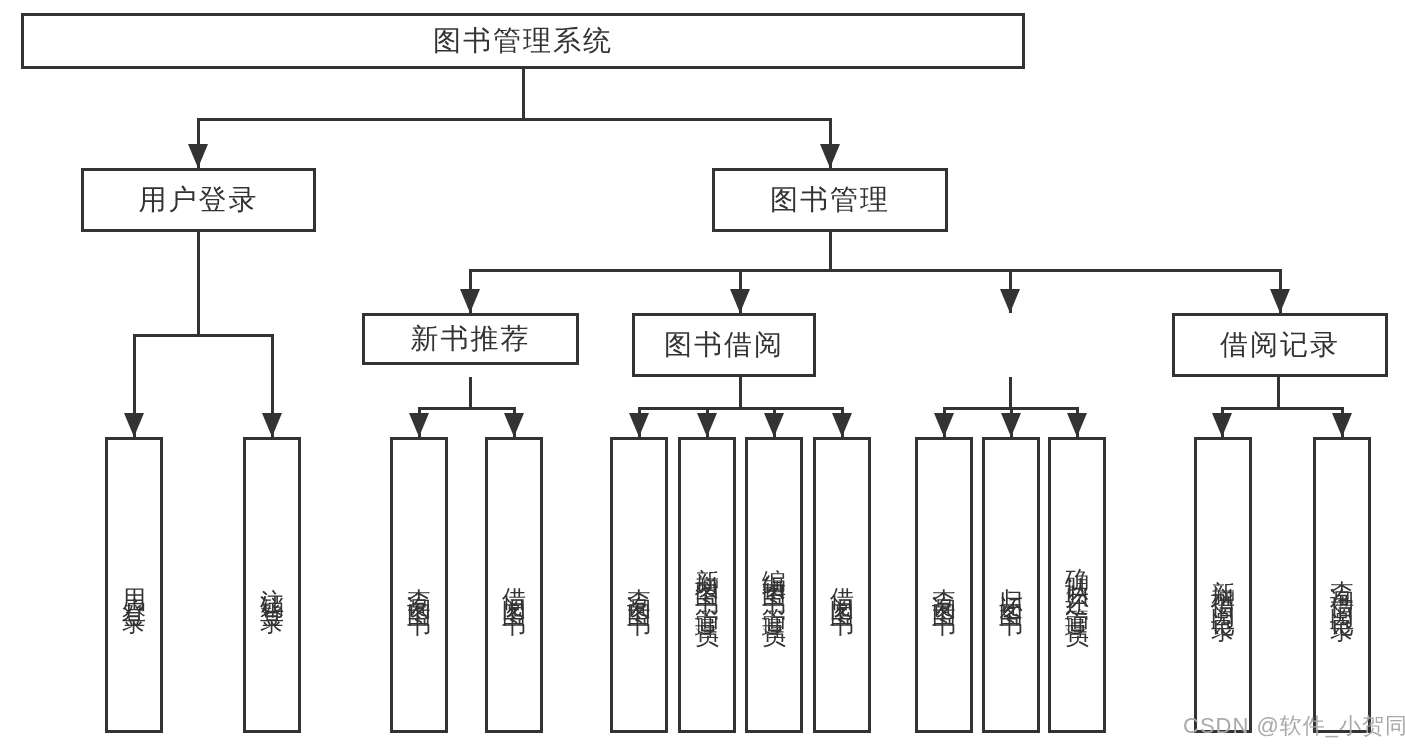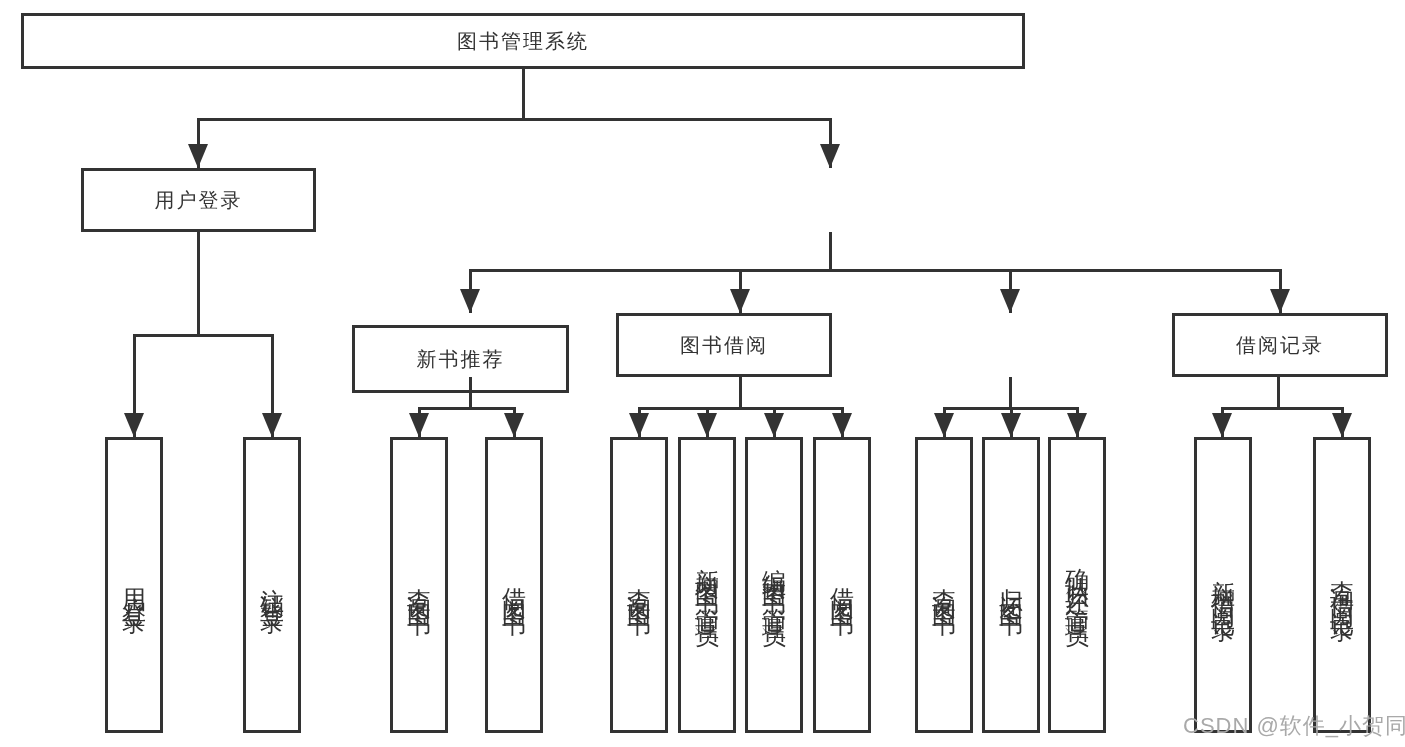--- a/index.html
+++ b/index.html
@@ -19,21 +19,21 @@
   .node {
     position: absolute;
     box-sizing: border-box;
     border: 3px solid #333333;
     background: #ffffff;
     display: flex;
     align-items: center;
     justify-content: center;
     color: #333333;
   }
-  .node.h-label { font-size: 20px; letter-spacing: 2px; }
+  .node.h-label { font-size: 28px; letter-spacing: 2px; }
   .leaf {
     top: 437px;
     width: 58px;
     height: 296px;
   }
   .vtext {
     writing-mode: vertical-rl;
     text-orientation: mixed;
     font-size: 24px;
     letter-spacing: 8px;
@@ -74,43 +74,46 @@
   <div class="vl" style="left:522px; top:69px; height:52px;"></div>
   <div class="hl" style="left:197px; top:118px; width:635px;"></div>
   <div class="vl" style="left:197px; top:119px; height:49px;"></div>
   <div class="ar" style="left:188px; top:144px;"></div>
   <div class="vl" style="left:829px; top:119px; height:49px;"></div>
   <div class="ar" style="left:820px; top:144px;"></div>
 
   <div class="node h-label" style="left:81px; top:168px; width:235px; height:64px;">
     <span>用户登录</span>
   </div>
+  <div class="node h-label" style="left:712px; top:168px; width:236px; height:64px;">
+    <span>图书管理</span>
+  </div>
 
   <div class="vl" style="left:197px; top:232px; height:105px;"></div>
   <div class="hl" style="left:133px; top:334px; width:141px;"></div>
   <div class="vl" style="left:133px; top:336px; height:101px;"></div>
   <div class="ar" style="left:124px; top:413px;"></div>
   <div class="vl" style="left:271px; top:336px; height:101px;"></div>
   <div class="ar" style="left:262px; top:413px;"></div>
 
   <div class="vl" style="left:829px; top:232px; height:40px;"></div>
   <div class="hl" style="left:469px; top:269px; width:813px;"></div>
   <div class="vl" style="left:469px;  top:271px; height:42px;"></div>
   <div class="ar" style="left:460px;  top:289px;"></div>
   <div class="vl" style="left:739px;  top:271px; height:42px;"></div>
   <div class="ar" style="left:730px;  top:289px;"></div>
   <div class="vl" style="left:1009px; top:271px; height:42px;"></div>
   <div class="ar" style="left:1000px; top:289px;"></div>
   <div class="vl" style="left:1279px; top:271px; height:42px;"></div>
   <div class="ar" style="left:1270px; top:289px;"></div>
 
-  <div class="node h-label" style="left:352px; top:313px; width:217px; height:68px;margin-top:12px;">
+  <div class="node h-label" style="left:362px; top:313px; width:217px; height:52px;">
     <span>新书推荐</span>
   </div>
-  <div class="node h-label" style="left:616px; top:313px; width:216px; height:64px;text-align:center;">
+  <div class="node h-label" style="left:632px; top:313px; width:184px; height:64px;text-align:center;">
     <span>图书借阅</span>
   </div>
   <div class="node h-label" style="left:1172px; top:313px; width:216px; height:64px;">
     <span>借阅记录</span>
   </div>
 
   <div class="vl" style="left:469px; top:377px; height:33px;"></div>
   <div class="hl" style="left:418px; top:407px; width:98px;"></div>
   <div class="vl" style="left:418px; top:409px; height:28px;"></div>
   <div class="ar" style="left:409px; top:413px;"></div>

